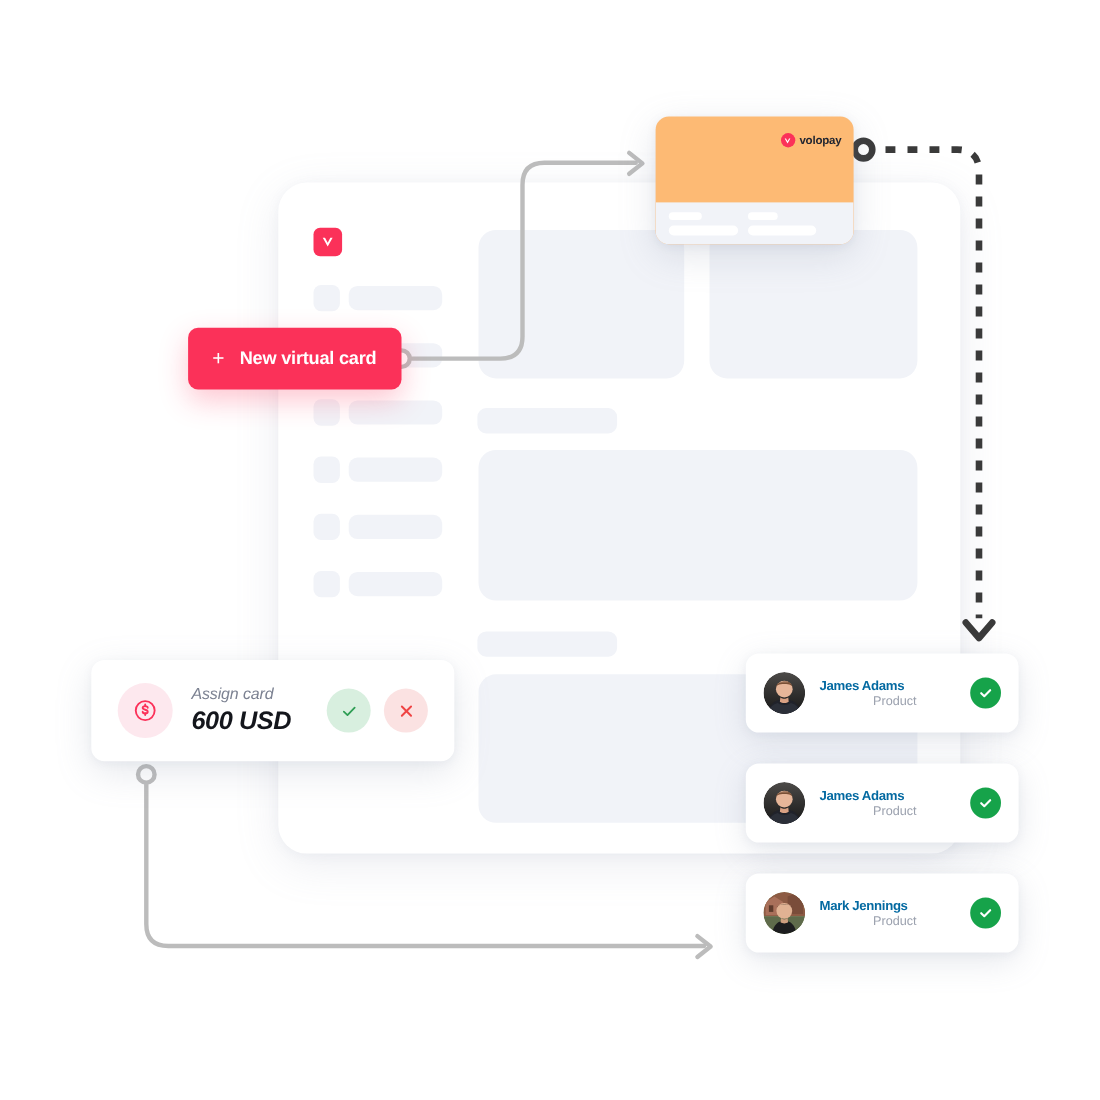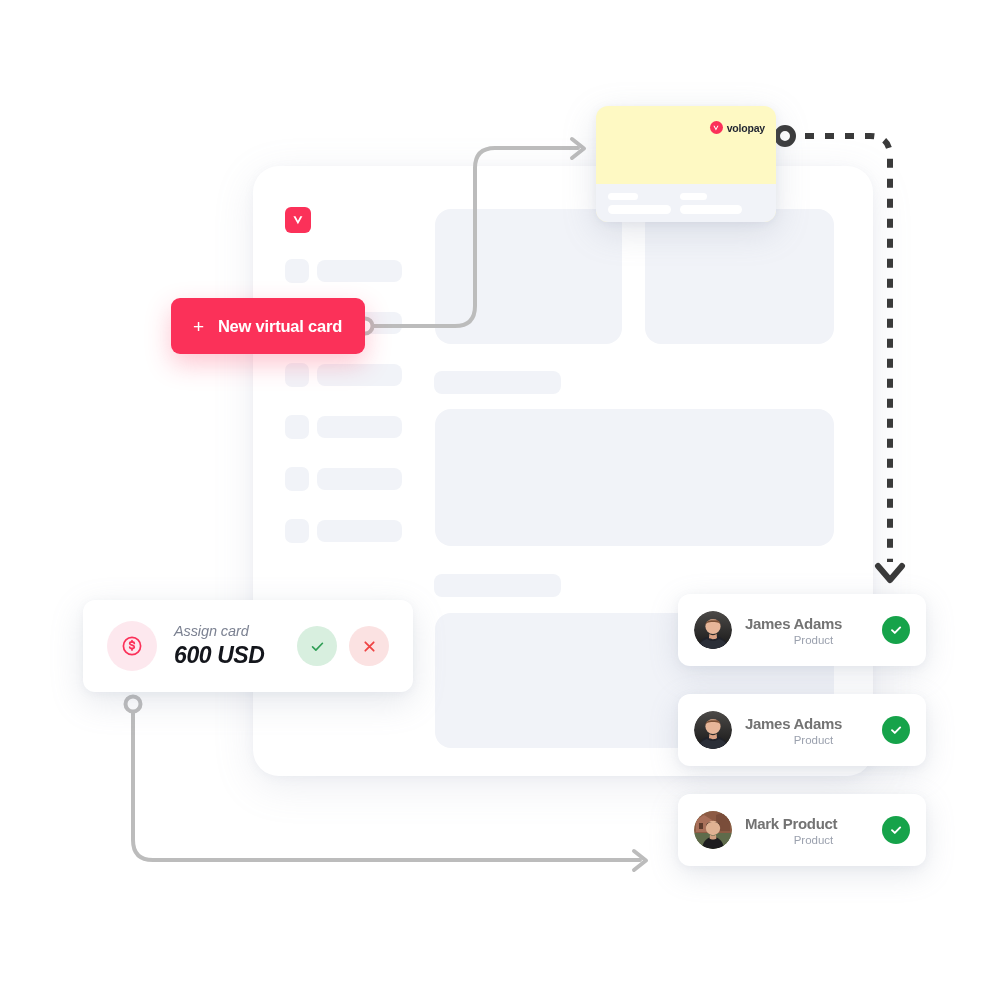--- a/index.html
+++ b/index.html
@@ -41,21 +41,21 @@
   }
   .sk.sq { width: 24px; height: 24px; border-radius: 7px; }
   .sk.bar { width: 90px; height: 22px; border-radius: 8px; }
   .sk.block { border-radius: 16px; }
 
   
   .credit-card {
     position: absolute;
     left: 596px; top: 106px;
     width: 180px; height: 116px;
-    background: #fef9c3;
+    background: #fdba74;
     border-radius: 12px;
     overflow: hidden;
     box-shadow: 0 10px 34px rgba(130,140,165,0.22), 0 2px 8px rgba(130,140,165,0.10);
   }
   .credit-card .cc-logo {
     position: absolute; right: 11px; top: 15px;
     display: flex; align-items: center; gap: 4px;
   }
   .cc-logo-mark {
     width: 13px; height: 13px; border-radius: 50%;
@@ -130,21 +130,21 @@
     border-radius: 12px;
     box-shadow: 0 8px 30px rgba(130,140,165,0.20), 0 2px 8px rgba(130,140,165,0.08);
     display: flex; align-items: center;
     padding: 0 16px;
   }
   .avatar {
     width: 38px; height: 38px; border-radius: 50%;
     flex: 0 0 auto; overflow: hidden; position: relative;
   }
   .person-meta { margin-left: 13px; flex: 1 1 auto; min-width: 0; }
-  .person-name { font-size: 15px; font-weight: 700; color: #737373; letter-spacing: -0.3px; white-space: nowrap; }
+  .person-name { font-size: 12px; font-weight: 700; color: #0369a1; letter-spacing: -0.3px; white-space: nowrap; }
   .person-role { font-size: 11.5px; color: #9ba1ae; margin-top: 2px; text-align: center; }
   .check-badge {
     width: 28px; height: 28px; border-radius: 50%;
     background: #16a34a;
     display: flex; align-items: center; justify-content: center;
     flex: 0 0 auto;
   }
 
   
   .connectors {
@@ -345,21 +345,21 @@
           <path d="M22 4 L30 1 L36 9 L36 20 L22 20 Z" fill="#7a4d3a"></path>
           <path d="M0 22 L38 22 L38 38 L0 38 Z" fill="#5f6b4b"></path>
           <path d="M8 38 C9 29 14 26 19 26 C24 26 29 29 30 38 Z" fill="#1d1d1f"></path>
           <circle cx="19" cy="17" r="7.2" fill="#e0b293"></circle>
           <path d="M12 15.8 C12 9.4 26 9.2 26 15.8 C26 13 24.6 11 19 11 C13.4 11 12 13 12 15.8 Z" fill="#2b2119"></path>
           <path d="M16 23.6 C17.2 25.2 20.8 25.2 22 23.6 L22.4 27.4 C20.8 28.8 17.2 28.8 15.6 27.4 Z" fill="#cf9f80"></path>
         </g>
       </svg>
     </span>
     <span class="person-meta">
-      <span class="person-name" style="display:block;">Mark Product</span>
+      <span class="person-name" style="display:block;">Mark Jennings</span>
       <span class="person-role" style="display:block;">Product</span>
     </span>
     <span class="check-badge">
       <svg width="16" height="16" viewBox="0 0 20 20" aria-hidden="true">
         <path d="M5 10.2 L8.5 13.6 L15.2 6.8" fill="none" stroke="#ffffff" stroke-width="2.4" stroke-linecap="round" stroke-linejoin="round"></path>
       </svg>
     </span>
   </div>
 
 </div>

